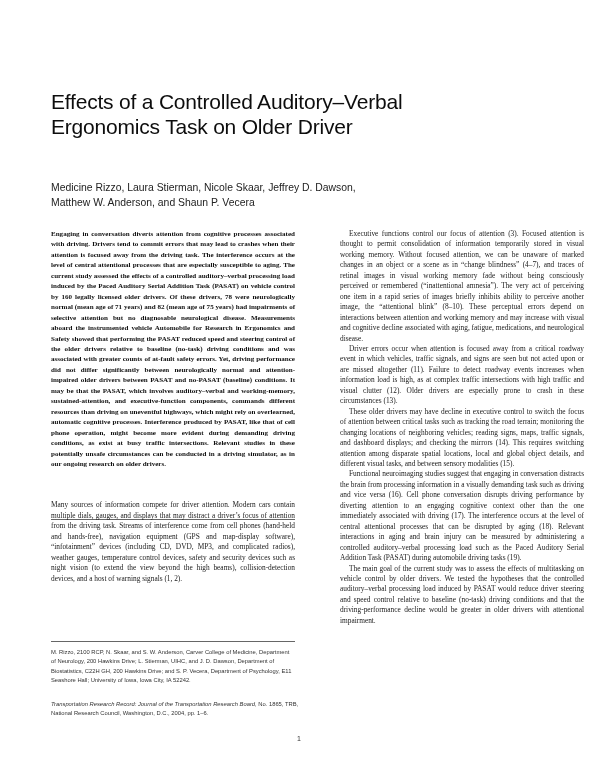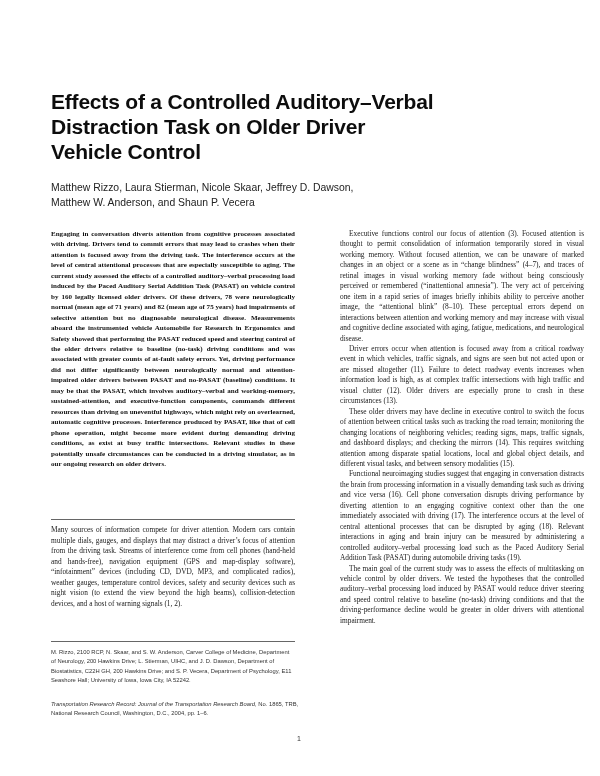--- a/index.html
+++ b/index.html
@@ -2,39 +2,39 @@
 <html><head>
   <meta charset="utf-8">
   <style>
     html, body { margin: 0; padding: 0; }
     body {
       width: 600px; height: 776px; background: #ffffff; position: relative; overflow: hidden;
       color: #111;
     }
     .title {
       position: absolute; left: 51px; top: 89px; width: 500px;
-      font-family: "Liberation Sans", sans-serif; font-weight: bold;
+      font-family: "Liberation Sans", sans-serif; font-weight: normal;
       font-size: 21px; line-height: 25px; letter-spacing: -0.2px; color: #0d0d0d;
       margin: 0;
     }
     .authors {
       position: absolute; left: 51px; top: 180px; width: 400px;
       font-family: "Liberation Sans", sans-serif; font-size: 10.4px; line-height: 15px;
       color: #222; margin: 0;
     }
     .col { position: absolute; font-family: "Liberation Serif", serif; }
     .abstract {
       left: 51px; top: 229px; width: 244px;
       font-size: 7.05px; line-height: 10.45px; font-weight: bold; text-align: justify; color: #111;
     }
     .rule { position: absolute; left: 51px; width: 244px; height: 0; border-top: 1.3px solid #666; }
     .rule1 { top: 519px; }
     .rule2 { top: 641px; }
     .intro {
-      left: 51px; top: 525px; width: 244px;
+      left: 51px; top: 500px; width: 244px;
       font-size: 7.35px; line-height: 10.5px; text-align: justify; color: #1a1a1a;
     }
     .affil {
       left: 51px; top: 648px; width: 244px;
       font-family: "Liberation Sans", sans-serif; font-size: 5.8px; line-height: 9.4px;
       color: #333; text-align: left;
     }
     .journal {
       left: 51px; top: 700px; width: 250px;
       font-family: "Liberation Sans", sans-serif; font-size: 5.8px; line-height: 9.4px;
@@ -50,26 +50,25 @@
       position: absolute; left: 297px; top: 735px;
       font-family: "Liberation Sans", sans-serif; font-size: 7px; color: #333;
     }
     p { margin: 0; }
   </style>
 </head>
 <body>
 
 <h1 class="title">
   <span>Effects of a Controlled Auditory–Verbal</span><br>
-  <span>Distraction Task on Older Driver</span><br>
-  <span>Vehicle Control</span>
+  <span>Ergonomics Task on Older Driver</span><br>
 </h1>
 
 <div class="authors">
-  <span>Matthew Rizzo, Laura Stierman, Nicole Skaar, Jeffrey D. Dawson,</span><br>
+  <span>Medicine Rizzo, Laura Stierman, Nicole Skaar, Jeffrey D. Dawson,</span><br>
   <span>Matthew W. Anderson, and Shaun P. Vecera</span>
 </div>
 
 <div class="col abstract">
   <p>Engaging in conversation diverts attention from cognitive processes associated with driving. Drivers tend to commit errors that may lead to crashes when their attention is focused away from the driving task. The interference occurs at the level of central attentional processes that are especially susceptible to aging. The current study assessed the effects of a controlled auditory–verbal processing load induced by the Paced Auditory Serial Addition Task (PASAT) on vehicle control by 160 legally licensed older drivers. Of these drivers, 78 were neurologically normal (mean age of 71 years) and 82 (mean age of 75 years) had impairments of selective attention but no diagnosable neurological disease. Measurements aboard the instrumented vehicle Automobile for Research in Ergonomics and Safety showed that performing the PASAT reduced speed and steering control of the older drivers relative to baseline (no-task) driving conditions and was associated with greater counts of at-fault safety errors. Yet, driving performance did not differ significantly between neurologically normal and attention-impaired older drivers between PASAT and no-PASAT (baseline) conditions. It may be that the PASAT, which involves auditory–verbal and working-memory, sustained-attention, and executive-function components, commands different resources than driving on uneventful highways, which might rely on overlearned, automatic cognitive processes. Interference produced by PASAT, like that of cell phone operation, might become more evident during demanding driving conditions, as exist at busy traffic intersections. Relevant studies in these potentially unsafe circumstances can be conducted in a driving simulator, as in our ongoing research on older drivers.</p>
 </div>
 
 <div class="rule rule1"></div>
 
 <div class="col intro">

